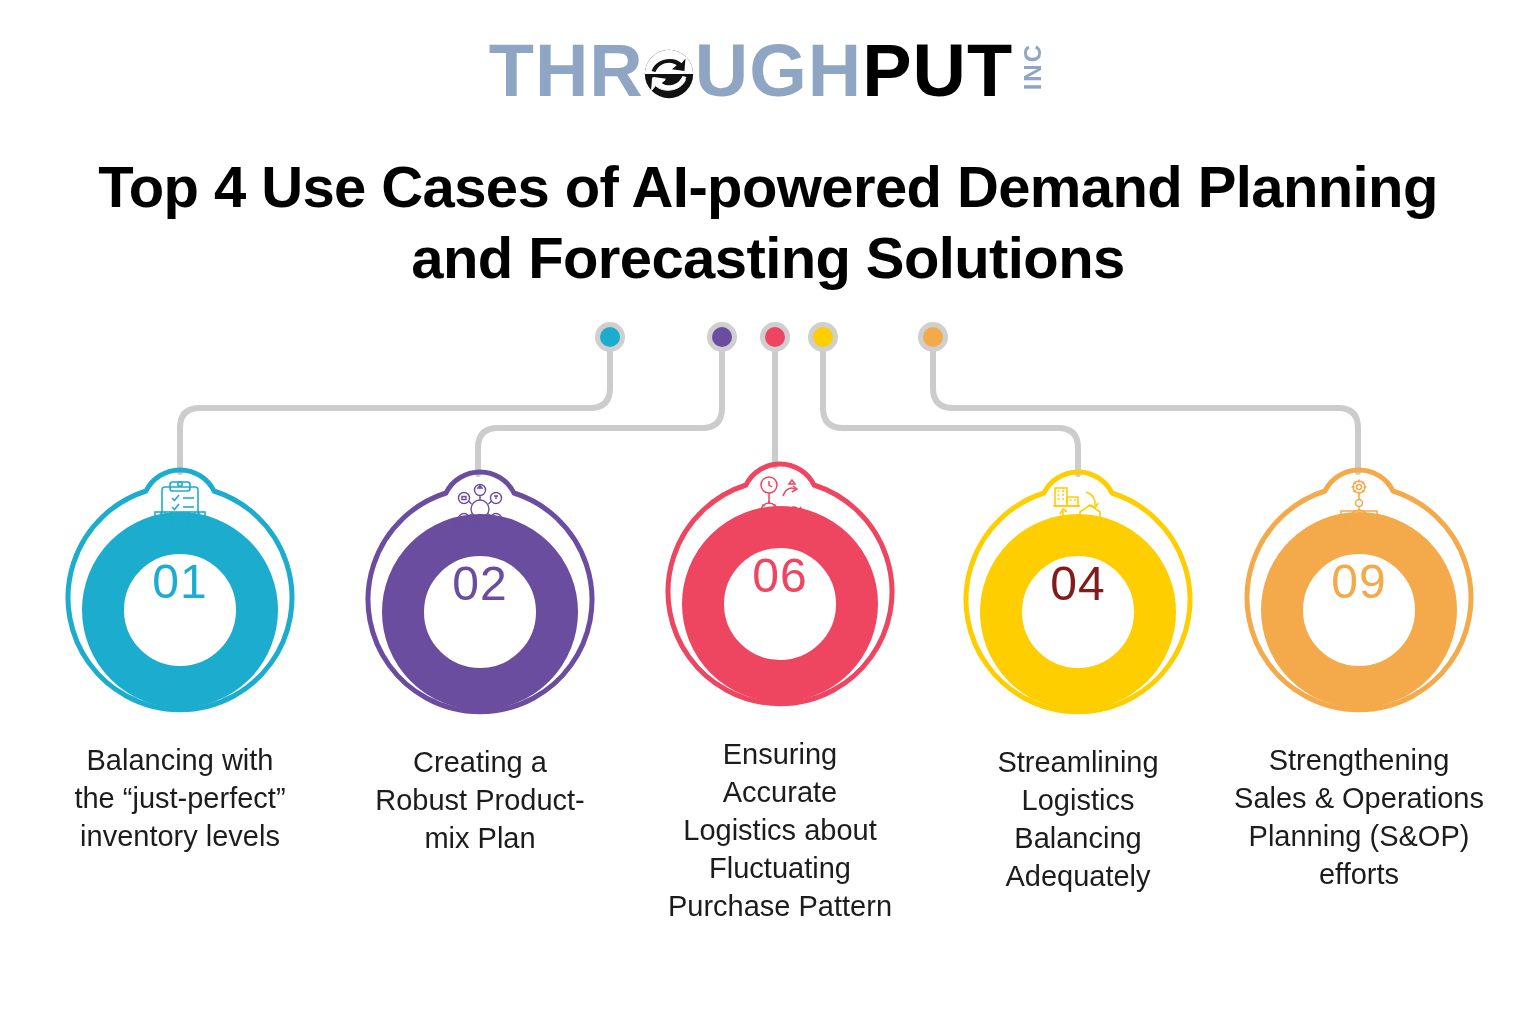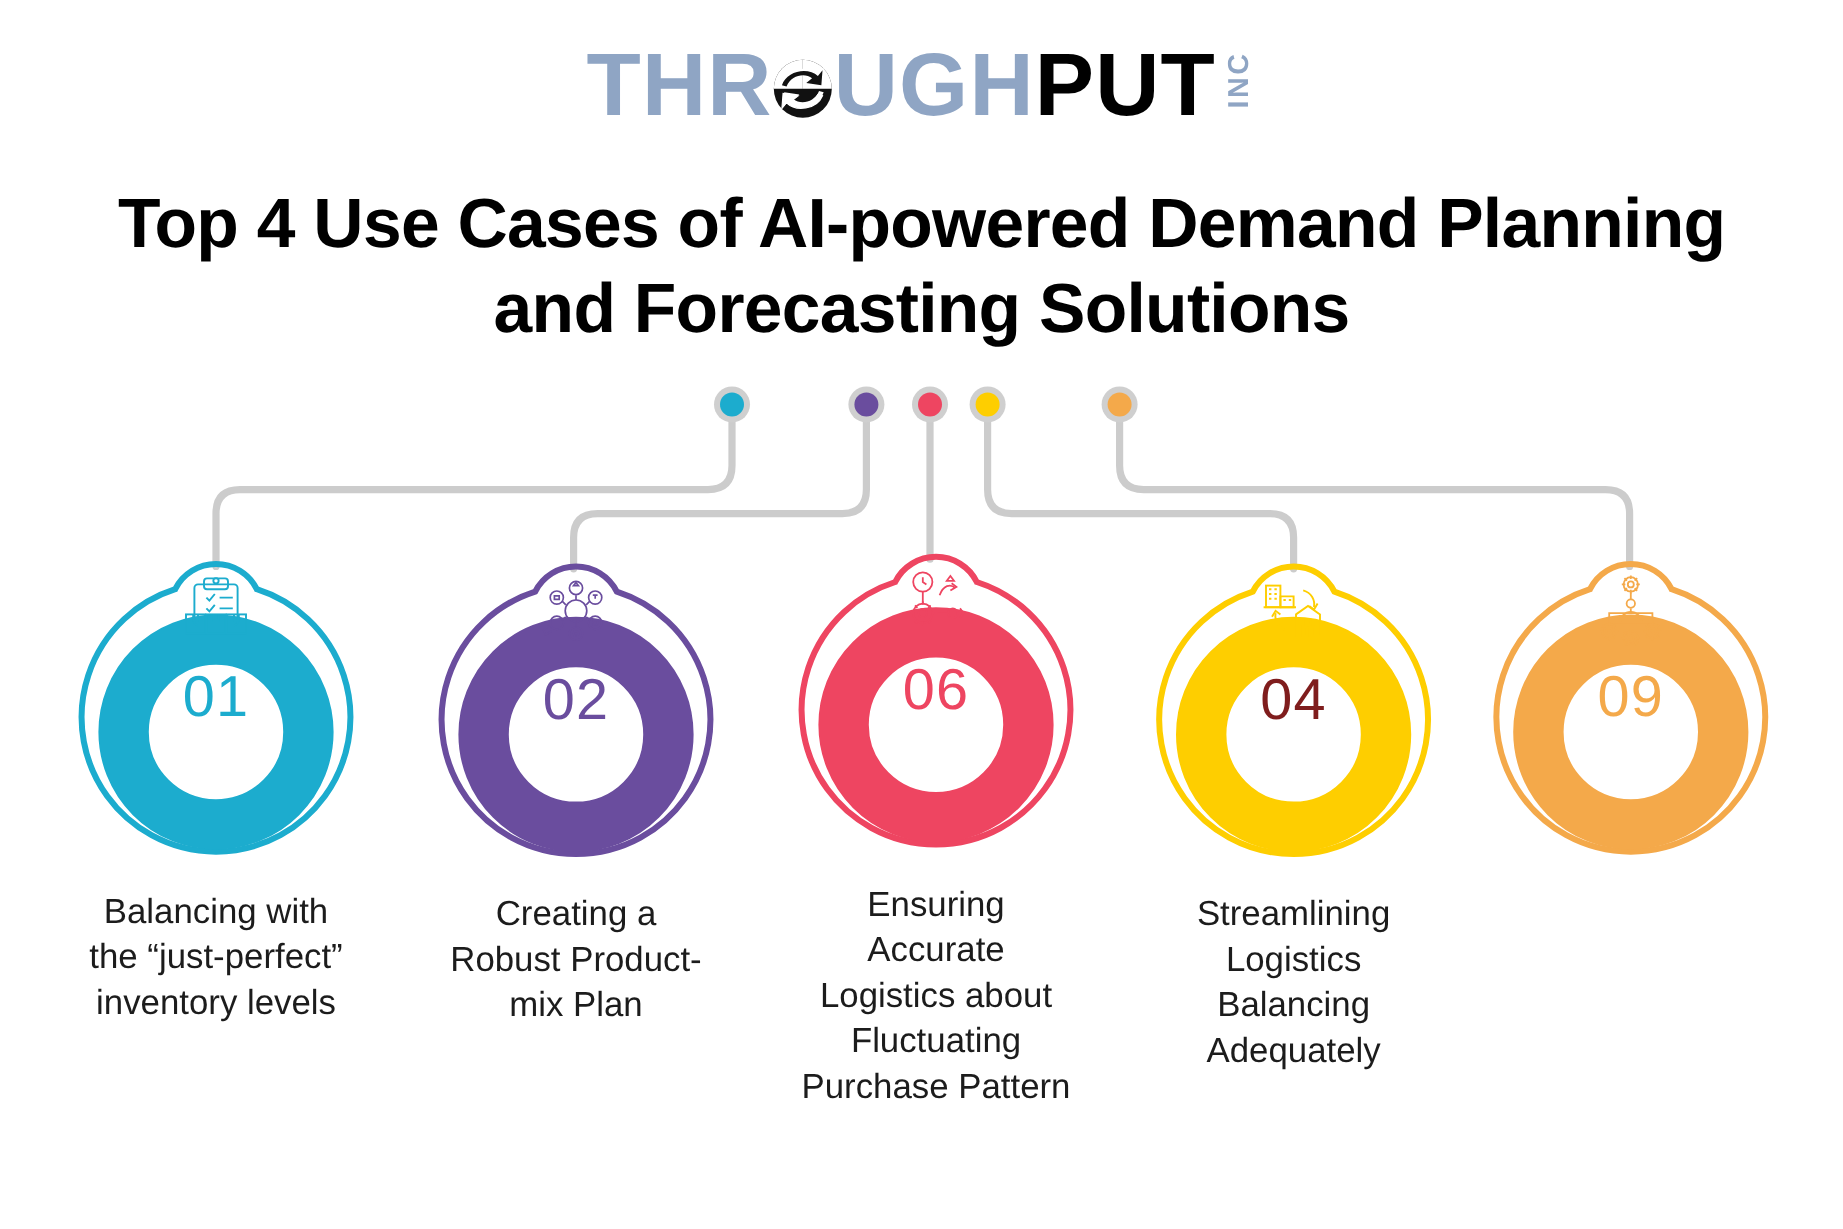--- a/index.html
+++ b/index.html
@@ -336,15 +336,16 @@
           </g>
           <g>
             <circle cx="31" cy="56" r="6"></circle>
             <circle cx="31" cy="56" r="2.5"></circle>
             <path d="M31 48.5 v3 M31 60.5 v3 M23.5 56 h3 M35.5 56 h3 M25.7 50.7 l2.1 2.1 M36.3 50.7 l-2.1 2.1 M25.7 61.3 l2.1 -2.1 M36.3 61.3 l-2.1 -2.1"></path>
           </g>
         </svg>
       </span>
       <div class="num" style="color:#F4A94A">09</div>
     </div>
+    <div class="caption" style="padding:0 12px">Strengthening Sales &amp; Operations Planning (S&amp;OP) efforts</div>
   </div>
 
 </div>
 
 </body></html>

